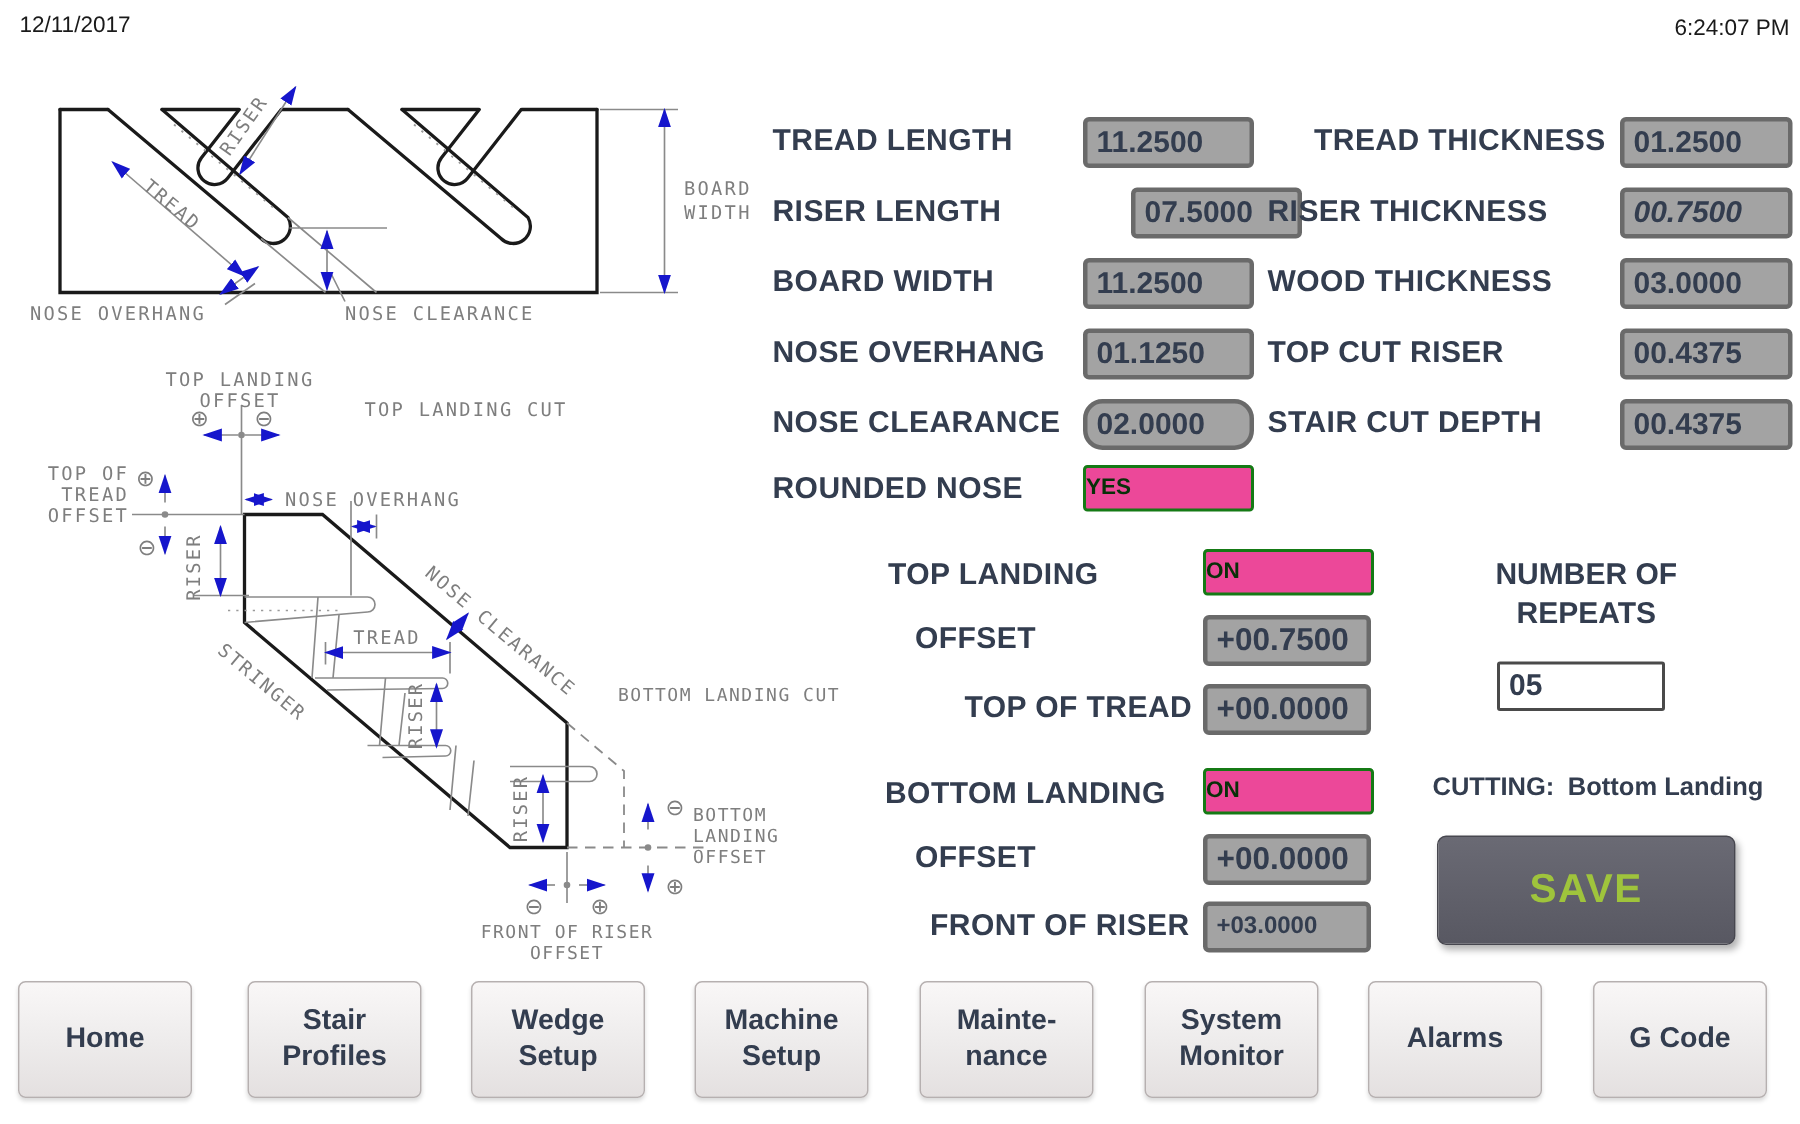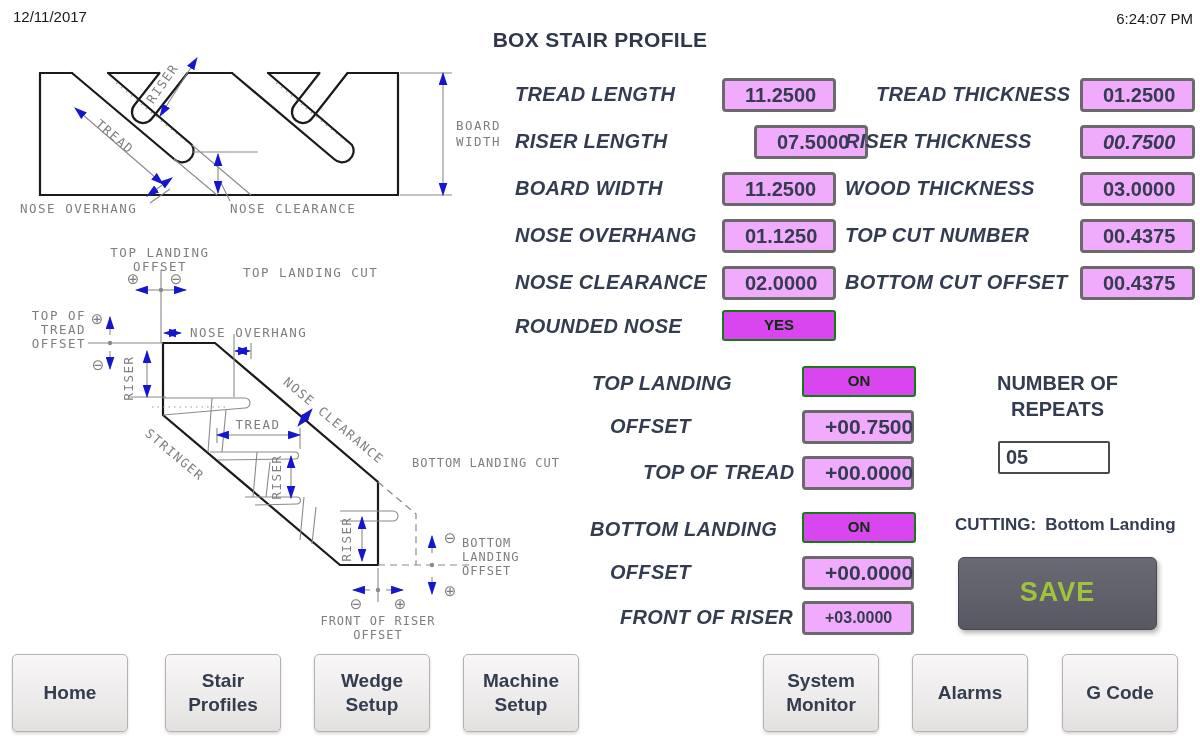--- a/index.html
+++ b/index.html
@@ -2,26 +2,26 @@
 <html><head>
 <meta charset="utf-8">
 <style>
   html,body{margin:0;padding:0;background:#fff;}
   .screen{position:relative;width:1200px;height:749px;background:#fff;overflow:hidden;
           font-family:"Liberation Sans",sans-serif;}
   .datetime{position:absolute;font-size:15px;color:#1a1a1a;}
   .title{position:absolute;left:450px;top:28px;width:300px;text-align:center;
          font-size:21px;font-weight:bold;color:#2f3848;letter-spacing:.3px;}
   .plabel{position:absolute;font-size:20px;font-weight:bold;color:#333d4f;
-          line-height:33px;white-space:nowrap;letter-spacing:.3px;font-style:italic;}
-  .vbox{position:absolute;box-sizing:border-box;width:114px;height:34px;background:#f0abfc;
+          line-height:33px;white-space:nowrap;letter-spacing:.3px;}
+  .vbox{position:absolute;box-sizing:border-box;width:114px;height:34px;background:#a3a3a3;
         border:3px solid #6a6a6a;border-radius:4px;font-size:20px;font-weight:bold;
-        color:#333d4f;line-height:28px;padding-left:20px;}
-  .gbtn{position:absolute;box-sizing:border-box;width:114px;height:31px;background:#d946ef;
-        border:2px solid #157a15;border-radius:3px;text-align:center;font-size:15px;
+        color:#333d4f;line-height:28px;padding-left:6px;}
+  .gbtn{position:absolute;box-sizing:border-box;width:114px;height:31px;background:#ec4899;
+        border:2px solid #157a15;border-radius:3px;text-align:left;font-size:15px;
         font-weight:bold;color:#083008;line-height:26px;cursor:pointer;}
   .rbox{position:absolute;box-sizing:border-box;width:112px;height:33px;background:#fff;
         border:2px solid #4a4a4a;border-radius:2px;font-size:20px;font-weight:bold;
         color:#333d4f;line-height:29px;padding-left:6px;}
   .repeats{position:absolute;left:985px;top:370px;width:145px;text-align:center;
            font-size:20px;font-weight:bold;color:#333d4f;line-height:26px;white-space:pre-line;}
   .cutting{position:absolute;left:955px;top:515px;font-size:17px;font-weight:bold;color:#333d4f;}
   .cutting span{margin-right:9px;}
   .savebtn{position:absolute;left:958px;top:557px;width:197px;height:71px;
            background:linear-gradient(180deg,#6a6a74,#585862);border:1px solid #47474f;
@@ -41,21 +41,20 @@
   .bold-ln{stroke:#1a1a1a;stroke-width:2.2;fill:none;stroke-linecap:round;}
   .thin-ln{stroke:#8a8a8a;stroke-width:1.1;fill:none;}
   .dim-ln{stroke:#8a8a8a;stroke-width:1.1;}
 </style>
 </head>
 <body>
 
 <div class="screen">
 
   <div class="datetime" style="left:13px;top:8px;">12/11/2017</div>
-  <div class="title">BOX STAIR PROFILE</div>
   <div class="datetime" style="left:1050px;top:10px;width:143px;text-align:right;">6:24:07 PM</div>
 
   <svg style="left:0;top:50px;" width="512" height="180" viewBox="0 0 512 180">
     <defs>
       <marker id="abT" viewBox="0 0 12 8" refX="11" refY="4" markerWidth="13" markerHeight="9" orient="auto-start-reverse" markerUnits="userSpaceOnUse">
         <path d="M0,0 L12,4 L0,8 Z" fill="#1616cc"></path>
       </marker>
     </defs>
     <g class="bold-ln">
       <path d="M40,23 V145 H398 V23"></path>
@@ -170,26 +169,26 @@
   <div class="plabel" style="left:845px;top:125px;">RISER THICKNESS</div>
   <div class="vbox" style="left:1080px;top:125px;width:115px;font-style:italic;">00.7500</div>
 
   <div class="plabel" style="left:515px;top:172px;">BOARD WIDTH</div>
   <div class="vbox" style="left:722px;top:172px;">11.2500</div>
   <div class="plabel" style="left:845px;top:172px;">WOOD THICKNESS</div>
   <div class="vbox" style="left:1080px;top:172px;width:115px;">03.0000</div>
 
   <div class="plabel" style="left:515px;top:219px;">NOSE OVERHANG</div>
   <div class="vbox" style="left:722px;top:219px;">01.1250</div>
-  <div class="plabel" style="left:845px;top:219px;">TOP CUT NUMBER</div>
+  <div class="plabel" style="left:845px;top:219px;">TOP CUT RISER</div>
   <div class="vbox" style="left:1080px;top:219px;width:115px;">00.4375</div>
 
   <div class="plabel" style="left:515px;top:266px;">NOSE CLEARANCE</div>
-  <div class="vbox" style="left:722px;top:266px;">02.0000</div>
-  <div class="plabel" style="left:845px;top:266px;">BOTTOM CUT OFFSET</div>
+  <div class="vbox" style="left:722px;top:266px;border-radius:13px;">02.0000</div>
+  <div class="plabel" style="left:845px;top:266px;">STAIR CUT DEPTH</div>
   <div class="vbox" style="left:1080px;top:266px;width:115px;">00.4375</div>
 
   <div class="plabel" style="left:515px;top:310px;">ROUNDED NOSE</div>
   <div class="gbtn" style="left:722px;top:310px;">YES</div>
 
   <div class="plabel" style="left:592px;top:367px;">TOP LANDING</div>
   <div class="gbtn" style="left:802px;top:366px;">ON</div>
   <div class="plabel" style="left:610px;top:410px;">OFFSET</div>
   <div class="vbox" style="left:802px;top:410px;width:112px;font-size:21px;">+00.7500</div>
   <div class="plabel" style="left:643px;top:456px;">TOP OF TREAD</div>
@@ -212,18 +211,20 @@
 
   <div class="savebtn">SAVE</div>
 
   <div class="nav-btn" style="left:12px;">Home</div>
   <div class="nav-btn" style="left:165px;">Stair
 Profiles</div>
   <div class="nav-btn" style="left:314px;">Wedge
 Setup</div>
   <div class="nav-btn" style="left:463px;">Machine
 Setup</div>
+  <div class="nav-btn" style="left:613px;">Mainte-
+nance</div>
   <div class="nav-btn" style="left:763px;">System
 Monitor</div>
   <div class="nav-btn" style="left:912px;">Alarms</div>
   <div class="nav-btn" style="left:1062px;">G Code</div>
 
 </div>
 
 </body></html>

